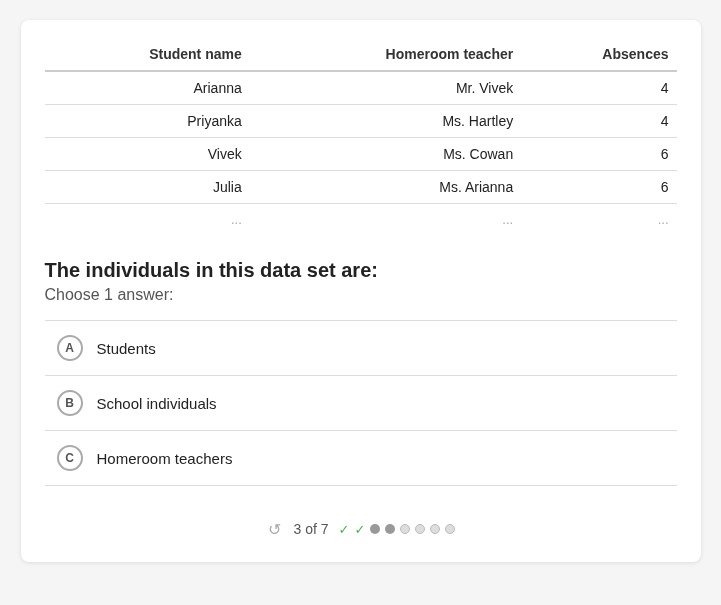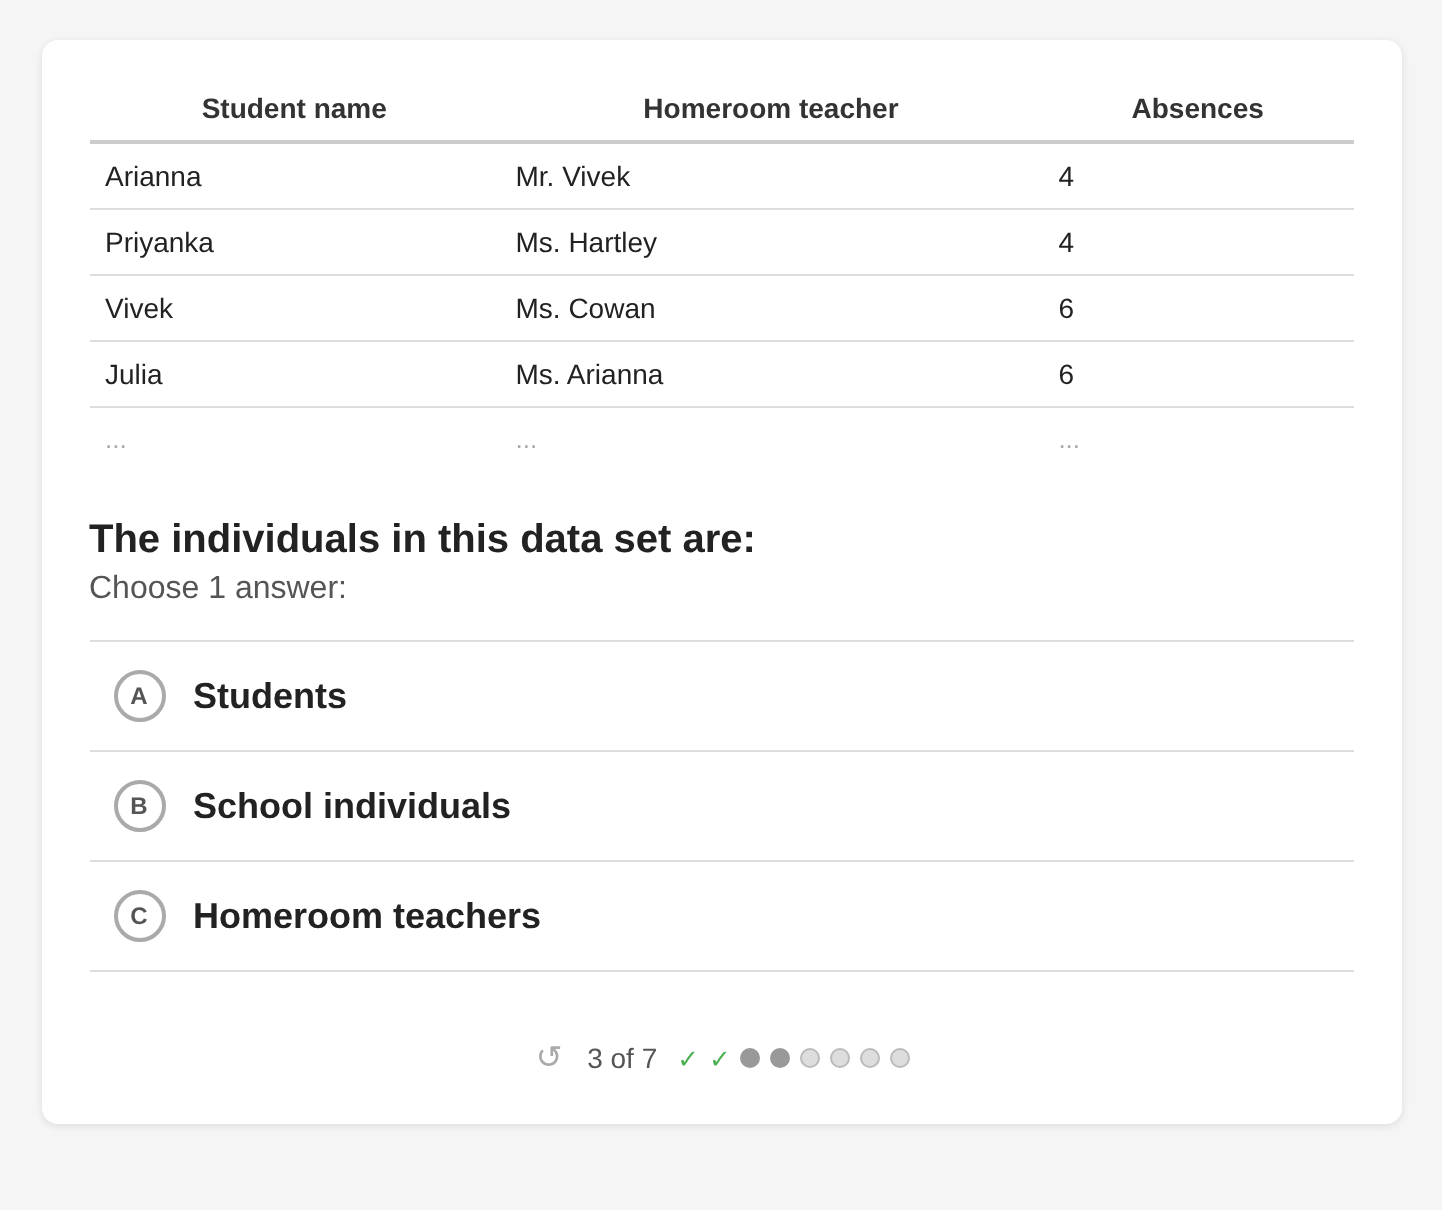--- a/index.html
+++ b/index.html
@@ -27,30 +27,30 @@
       box-shadow: 0 1px 4px rgba(0,0,0,0.1);
     }
 
     .data-table {
       width: 100%;
       border-collapse: collapse;
       margin-bottom: 24px;
     }
 
     .data-table th {
-      text-align: center;
+      text-align: right;
       font-size: 14px;
       font-weight: 600;
       color: #333;
       padding: 6px 8px 8px 8px;
       border-bottom: 2px solid #ccc;
     }
 
     .data-table td {
-      text-align: left;
+      text-align: right;
       font-size: 14px;
       color: #222;
       padding: 8px 8px;
       border-bottom: 1px solid #ddd;
     }
 
     .data-table tr:last-child td {
       border-bottom: none;
       color: #888;
       font-size: 14px;
@@ -100,23 +100,22 @@
       justify-content: center;
       margin-right: 14px;
       flex-shrink: 0;
       font-size: 12px;
       font-weight: 600;
       color: #555;
       background-color: #fff;
     }
 
     .option-label {
-      font-size: 18px;
+      font-size: 15px;
       color: #222;
-      font-weight: bold;
     }
 
     .footer-bar {
       display: flex;
       align-items: center;
       justify-content: center;
       padding: 14px 0 0 0;
       gap: 10px;
     }
 

